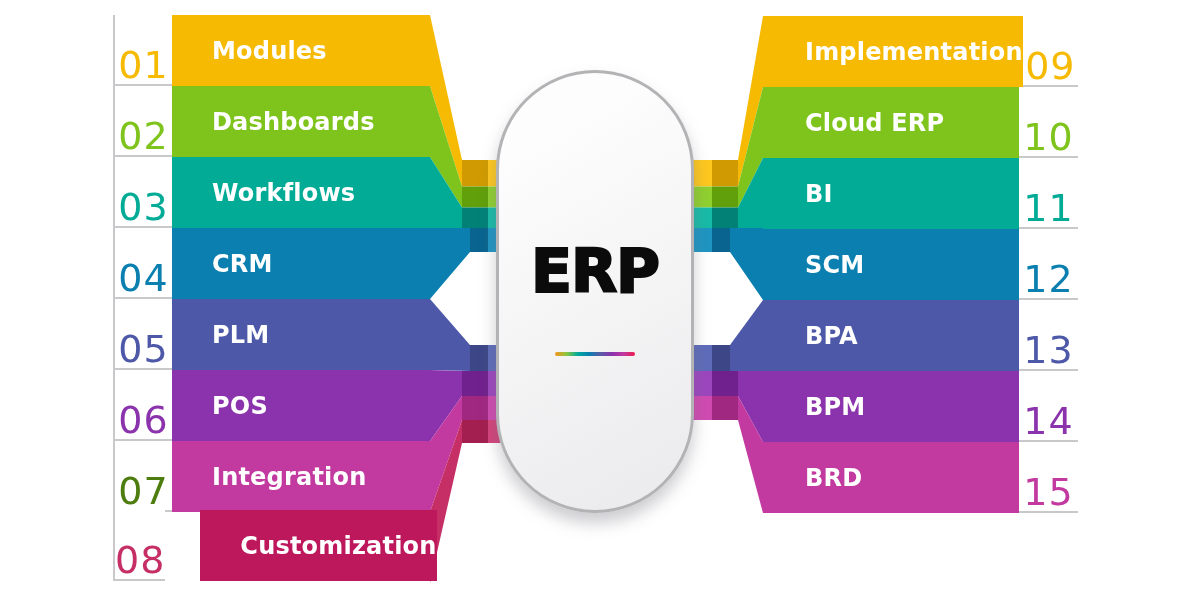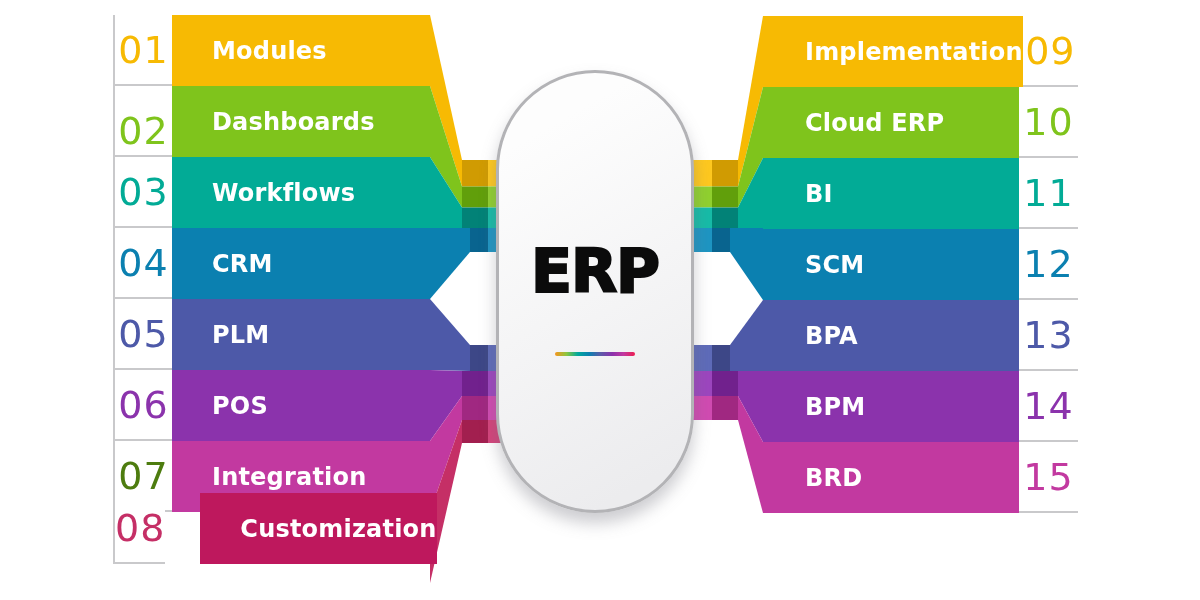--- a/index.html
+++ b/index.html
@@ -5,21 +5,21 @@
 <style>
   html,body{margin:0;padding:0;background:#fff;}
   #canvas{position:relative;width:1200px;height:600px;background:#ffffff;overflow:hidden;
           font-family:"DejaVu Sans","Liberation Sans",sans-serif;}
   
   #ribbons{position:absolute;left:0;top:0;z-index:1;}
   
   .lrow,.rrow{position:absolute;height:71px;z-index:2;display:flex;}
   .lrow{left:113px;width:317px;}
   .rrow{left:763px;width:315px;}
-  .numcell{width:59px;height:71px;display:flex;align-items:center;justify-content:center;
+  .numcell{width:59px;height:71px;display:flex;align-items:flex-end;justify-content:center;
            border-bottom:2px solid #C9C9CB;box-sizing:border-box;background:#fff;}
   .lrow .numcell{border-left:2px solid #C9C9CB;}
   .num{font-size:38px;font-weight:400;letter-spacing:1px;line-height:1;}
   .bar{flex:1;height:71px;display:flex;align-items:center;}
   .label{color:#ffffff;font-weight:700;font-size:24px;letter-spacing:.2px;}
   .lrow .bar .label{padding-left:28px;}
   .rrow .bar .label{padding-left:42px;}
   .lrow .bar{order:2;padding-left:12px;}
   .lrow .numcell{order:1;}
   
@@ -150,21 +150,21 @@
       </div>
   </div>
   <div class="lrow" style="top:441px">
     <div class="numcell">
         <span class="num" style="color: #4d7c0f;">07</span>
       </div>
     <div class="bar" style="background: rgb(194, 57, 160);">
         <span class="label">Integration</span>
       </div>
   </div>
-  <div class="lrow" style="top:493px">
+  <div class="lrow" style="top:510px">
     <div class="numcell">
         <span class="num" style="color: rgb(197, 47, 102);">08</span>
       </div>
     <div class="bar" style="background: #be185d; margin-left: 35px;">
         <span class="label">Customization</span>
       </div>
   </div>
 
   <div class="rrow" style="top:16px">
     <div class="bar" style="background: rgb(247, 186, 3);">

